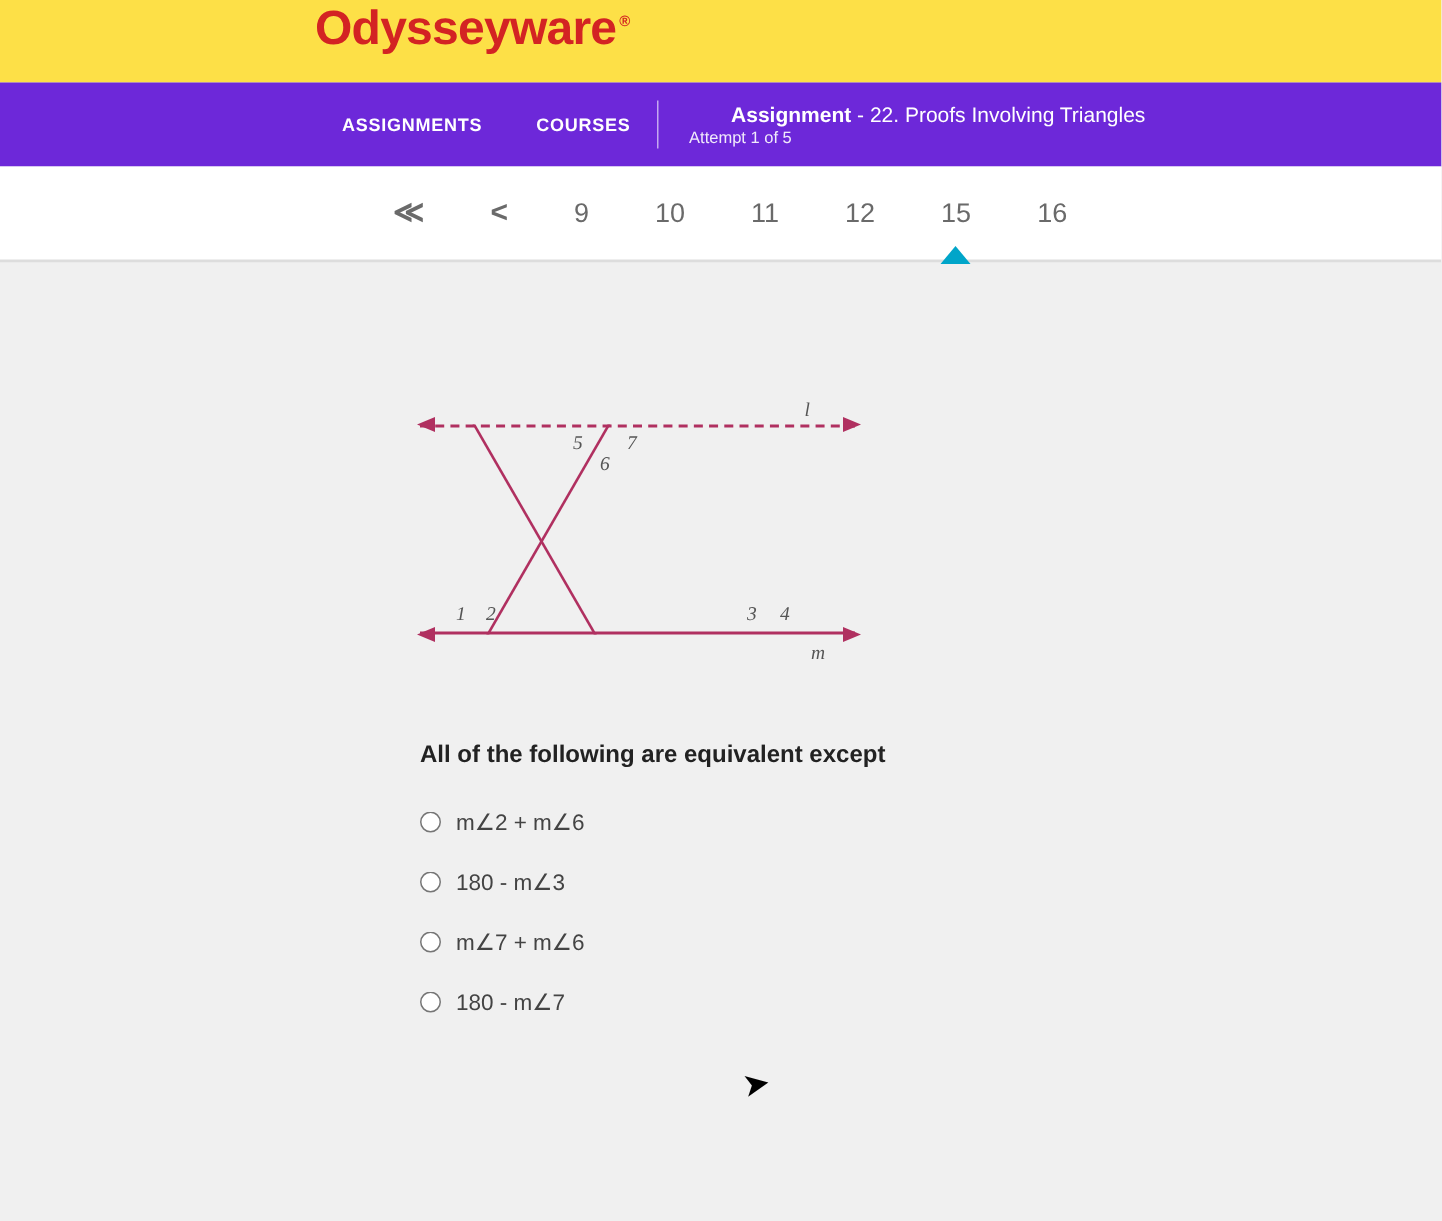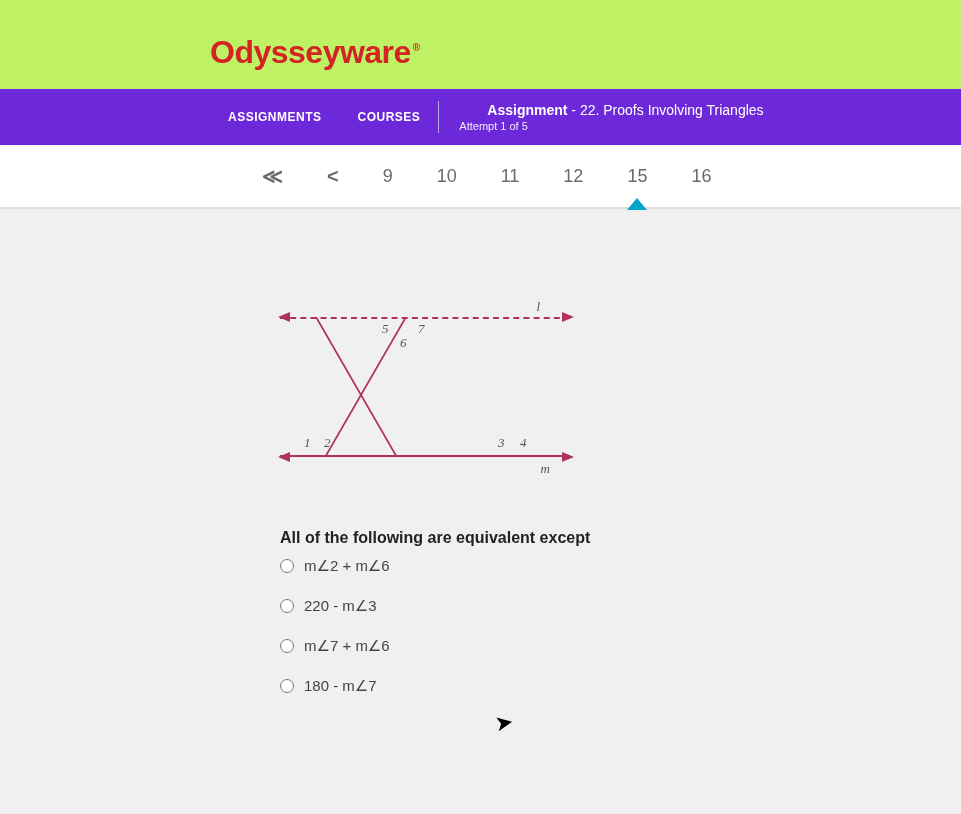--- a/index.html
+++ b/index.html
@@ -4,22 +4,22 @@
   <style>
     * { margin: 0; padding: 0; box-sizing: border-box; }
     body {
       font-family: Arial, Helvetica, sans-serif;
       background: #f0f0f0;
       width: 961px;
       height: 814px;
       overflow: hidden;
     }
     .header {
-      background: #bef264;
-      padding: 34px 0 18px 210px;
+      background: #fde047;
+      padding: 0 0 18px 210px;
     }
     .logo {
       font-size: 32px;
       font-weight: 900;
       color: #d32323;
       letter-spacing: -0.5px;
       position: relative;
       display: inline-block;
     }
     .logo .reg {
@@ -136,21 +136,21 @@
       width: 150px; height: 140px;
       border-left: 2px solid #b03060;
       transform: skewX(-30deg);
       transform-origin: top left;
     }
     .lbl { position: absolute; font-style: italic; font-size: 13px; color: #555; font-family: serif;}
     .question {
       font-size: 16px;
       font-weight: 600;
       color: #222;
-      margin-bottom: 10px;
+      margin-bottom: 26px;
     }
     .opt {
       display: flex;
       align-items: center;
       margin-bottom: 22px;
       font-size: 15px;
       color: #444;
       cursor: pointer;
     }
     .opt input { margin-right: 10px; width: 14px; height: 14px; }
@@ -218,21 +218,21 @@
   </div>
 
   <div class="question">All of the following are equivalent except</div>
 
   <label class="opt">
     <input type="radio" name="ans" style="">
     <span>m∠2 + m∠6</span>
   </label>
   <label class="opt">
     <input type="radio" name="ans" style="">
-    <span>220 - m∠3</span>
+    <span>180 - m∠3</span>
   </label>
   <label class="opt">
     <input type="radio" name="ans" style="">
     <span>m∠7 + m∠6</span>
   </label>
   <label class="opt">
     <input type="radio" name="ans" style="">
     <span>180 - m∠7</span>
   </label>
 </div>

